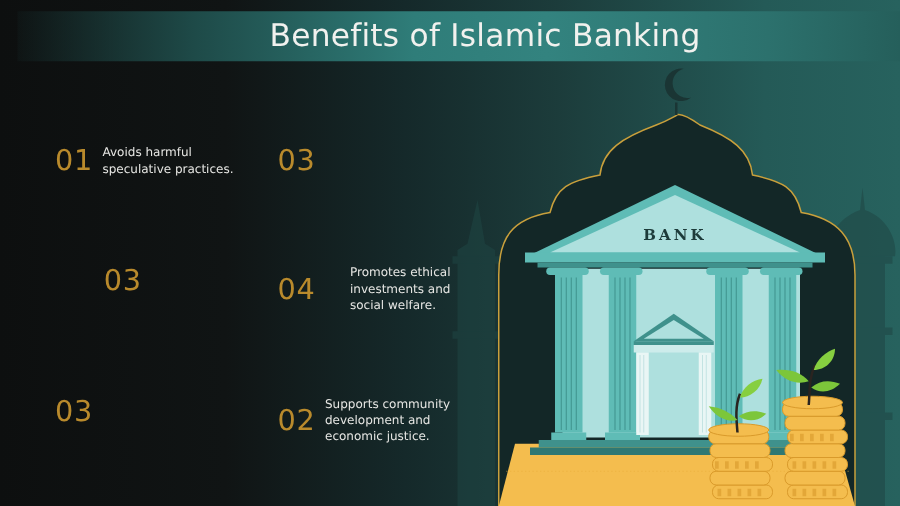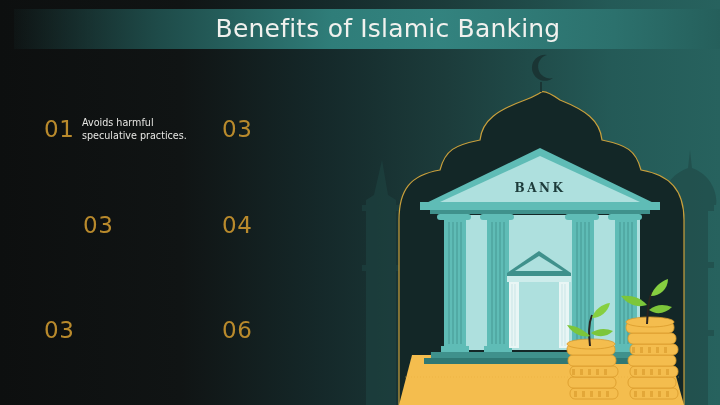--- a/index.html
+++ b/index.html
@@ -39,26 +39,28 @@
   <span class="txt">Avoids harmful speculative practices.</span>
 </div>
 <div class="item" style="left:222px; top:116px;">
   <span class="num">03</span>
 </div>
 <div class="item" style="left:44px; top:212px;margin-left:39px;">
   <span class="num">03</span>
 </div>
 <div class="item" style="left:222px; top:212px;gap:20px;">
   <span class="num">04</span>
+  <span class="txt">Promotes ethical investments and social welfare.</span>
 </div>
 <div class="item" style="left:44px; top:317px;">
   <span class="num">03</span>
 </div>
 <div class="item" style="left:222px; top:317px;">
-  <span class="num">06</span>
+  <span class="num">02</span>
+  <span class="txt">Supports community development and economic justice.</span>
 </div>
 
 <svg class="illus" viewBox="0 0 720 405" xmlns="http://www.w3.org/2000/svg">
 
   <g fill="#1f4644" opacity="0.55">
     <path d="M382 160 L388 195 L396 200 L396 405 L366 405 L366 200 L374 195 Z"></path>
     <rect x="362" y="205" width="38" height="6"></rect>
     <rect x="362" y="265" width="38" height="6"></rect>
     <path d="M690 150 L692 168 C712 175 718 195 716 205 L660 205 C660 195 668 175 688 168 Z"></path>
     <rect x="668" y="205" width="40" height="200"></rect>

